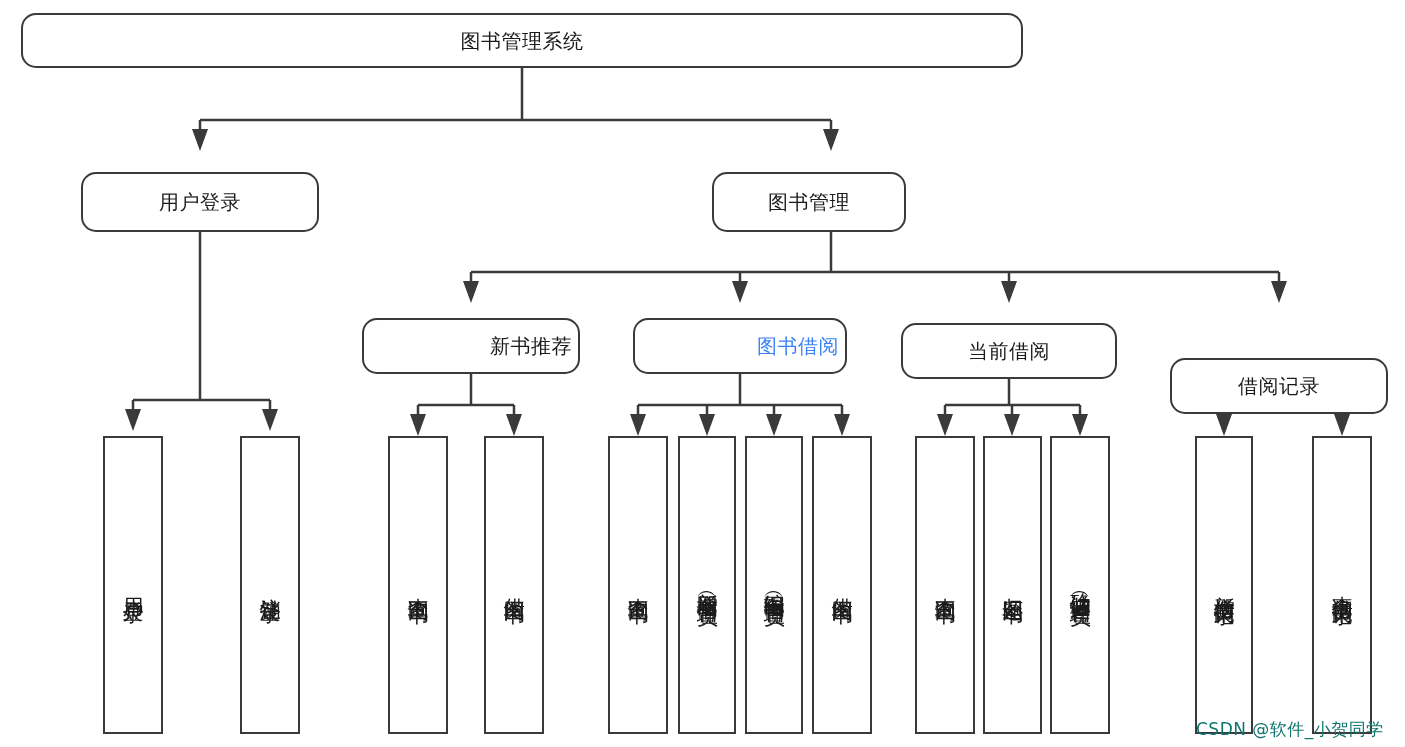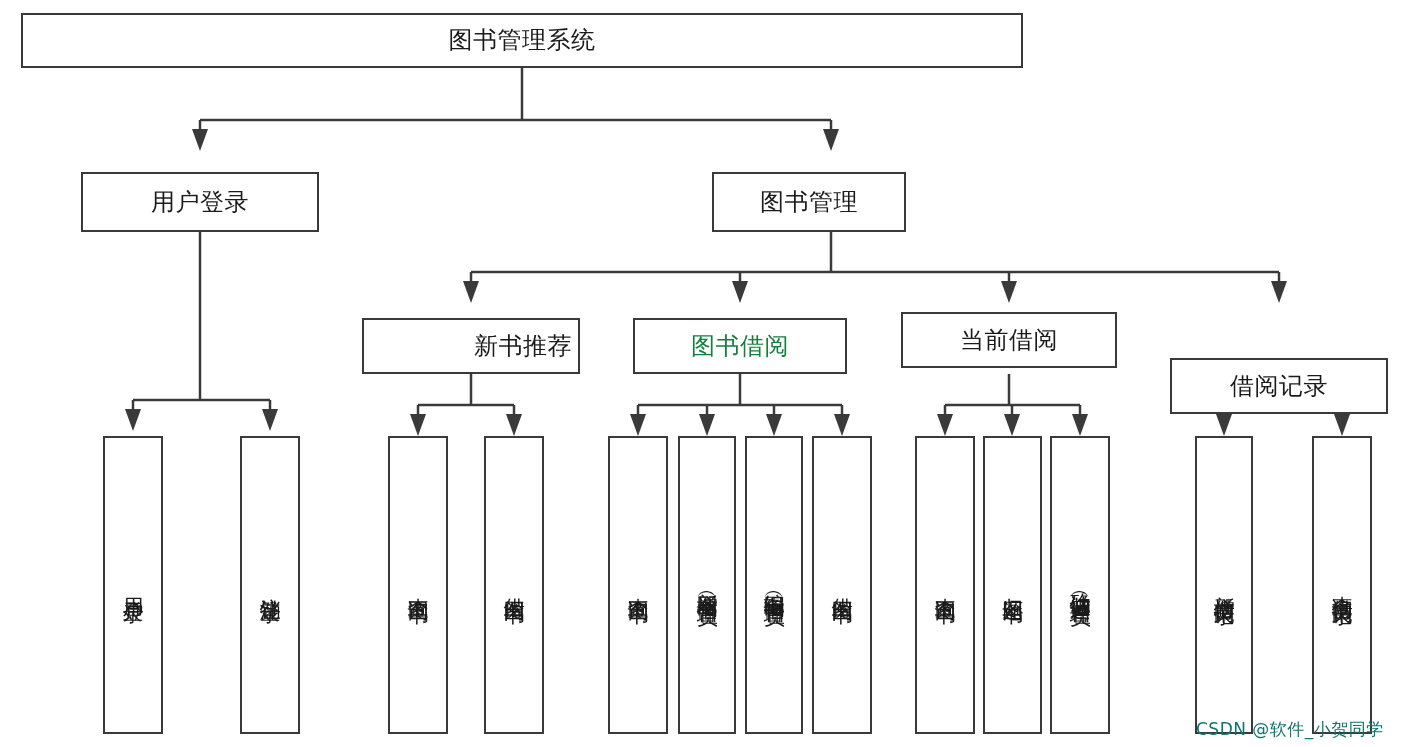--- a/index.html
+++ b/index.html
@@ -31,24 +31,25 @@
     box-sizing: border-box;
     background: #ffffff;
     border: 2.5px solid #3a3a3a;
     display: flex;
     align-items: center;
     justify-content: center;
     color: #1b1b1b;
     letter-spacing: 0.5px;
   }
   .node.horizontal {
-    font-size: 24px;
+    font-size: 20px;
     line-height: 1.2;
     padding: 0 6px;
     white-space: nowrap;
+    border-radius: 15px;
   }
   .node.vertical {
     writing-mode: vertical-rl;
     text-orientation: upright;
     font-size: 21px;
     line-height: 1.45;
     align-items: center;
     justify-content: center;
     padding: 6px 0;
     letter-spacing: 2px;
@@ -131,24 +132,24 @@
       </div>
       <div class="node horizontal" style="left: 81px; top: 172px; width: 238px; height: 60px; border-color: rgb(58, 58, 58); background: rgb(255, 255, 255); color: rgb(27, 27, 27);">
         <span>用户登录</span>
       </div>
       <div class="node horizontal" style="left: 712px; top: 172px; width: 194px; height: 60px; border-color: rgb(58, 58, 58); background: rgb(255, 255, 255); color: rgb(27, 27, 27);">
         <span>图书管理</span>
       </div>
       <div class="node horizontal" style="left: 362px; top: 318px; width: 218px; height: 56px; border-color: rgb(58, 58, 58); background: rgb(255, 255, 255); color: rgb(27, 27, 27); justify-content: flex-end;">
         <span>新书推荐</span>
       </div>
-      <div class="node horizontal" style="left: 633px; top: 318px; width: 214px; height: 56px; border-color: rgb(58, 58, 58); background: rgb(255, 255, 255); color: #15803d;">
+      <div class="node horizontal" style="left: 633px; top: 318px; width: 214px; height: 56px; border-color: rgb(58, 58, 58); background: rgb(255, 255, 255); color: #3b82f6; justify-content: flex-end;">
         <span>图书借阅</span>
       </div>
-      <div class="node horizontal" style="left: 901px; top: 312px; width: 216px; height: 56px; border-color: rgb(58, 58, 58); background: rgb(255, 255, 255); color: rgb(27, 27, 27);">
+      <div class="node horizontal" style="left: 901px; top: 323px; width: 216px; height: 56px; border-color: rgb(58, 58, 58); background: rgb(255, 255, 255); color: rgb(27, 27, 27);">
         <span>当前借阅</span>
       </div>
       <div class="node horizontal" style="left: 1170px; top: 318px; width: 218px; height: 56px; border-color: rgb(58, 58, 58); background: rgb(255, 255, 255); color: rgb(27, 27, 27); margin-top: 40px;">
         <span>借阅记录</span>
       </div>
       <div class="node vertical" style="left: 103px; top: 436px; width: 60px; height: 298px; border-color: rgb(58, 58, 58); background: rgb(255, 255, 255); color: rgb(27, 27, 27);">
         <span class="vtext">用户登录</span>
       </div>
       <div class="node vertical" style="left: 240px; top: 436px; width: 60px; height: 298px; border-color: rgb(58, 58, 58); background: rgb(255, 255, 255); color: rgb(27, 27, 27);">
         <span class="vtext">注销登录</span>

